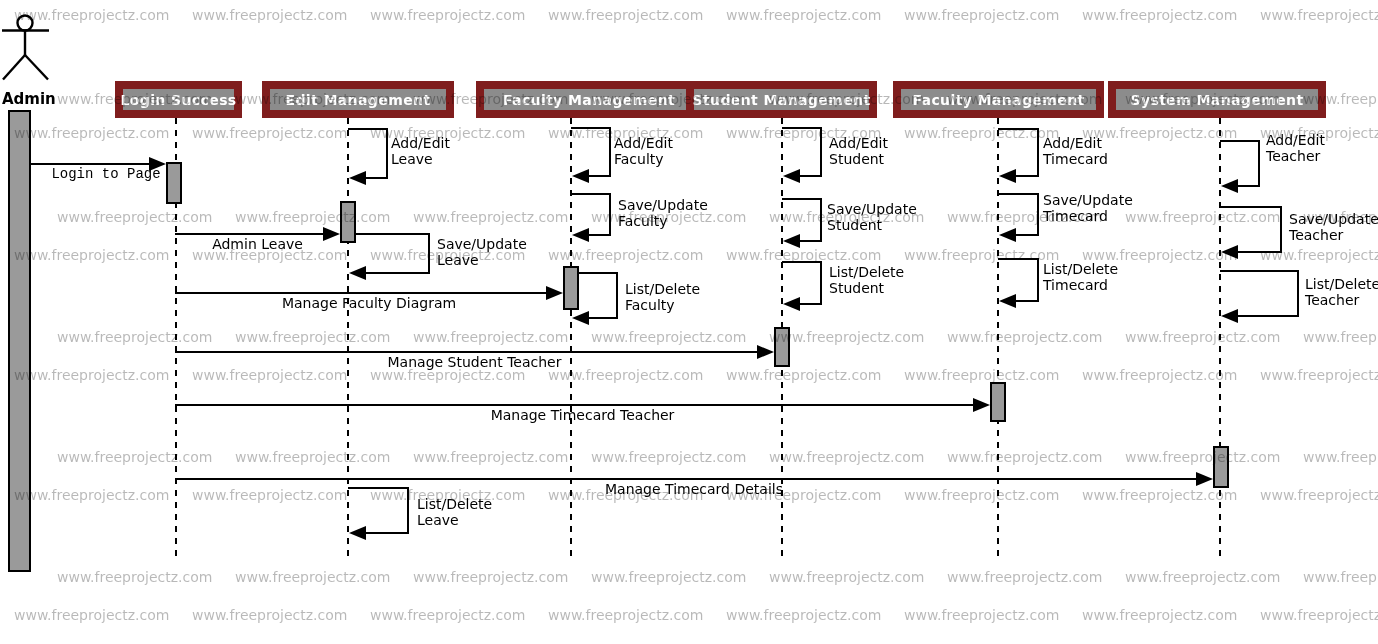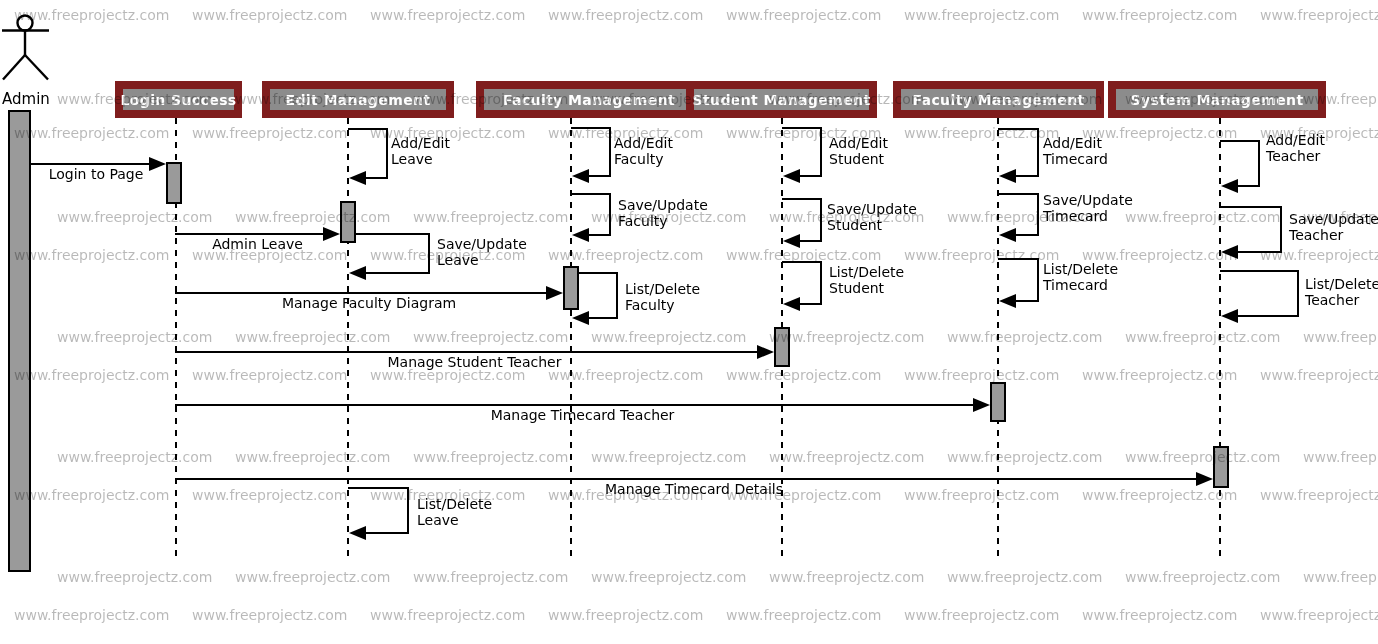--- a/index.html
+++ b/index.html
@@ -44,21 +44,21 @@
   }
   
   .msg-label {
     position:absolute; font-size:14px; white-space:nowrap;
     transform:translateX(-50%); z-index:9;
   }
   .self-label {
     position:absolute; font-size:14px; line-height:16px;
     white-space:pre-line; z-index:9;
   }
-  .actor-label { position:absolute; font-weight:normal; font-size:15px; z-index:9; }
+  .actor-label { position:absolute; font-weight:bold; font-size:15px; z-index:9; }
   
   .title-box {
     position:absolute; box-sizing:border-box; background:#fff;
     border:2px solid #000; display:flex; align-items:center; justify-content:center;
     font-weight:bold; font-size:16px; letter-spacing:0.2px; z-index:6;
   }
   
   .wm {
     position:absolute; font-size:14px; color:var(--wm-color,rgba(0,0,0,0.28));
     white-space:nowrap; z-index:50; pointer-events:none;
@@ -106,21 +106,21 @@
       </div>
       <div class="activation" style="left: 8px; top: 110px; width: 23px; height: 462px;"></div>
       <div class="activation" style="left: 166px; top: 162px; width: 16px; height: 42px;"></div>
       <div class="activation" style="left: 340px; top: 201px; width: 16px; height: 42px;"></div>
       <div class="activation" style="left: 563px; top: 266px; width: 16px; height: 44px;"></div>
       <div class="activation" style="left: 774px; top: 327px; width: 16px; height: 40px;"></div>
       <div class="activation" style="left: 990px; top: 382px; width: 16px; height: 40px;"></div>
       <div class="activation" style="left: 1213px; top: 446px; width: 16px; height: 42px;"></div>
       <div class="hline" style="left: 31px; top: 163px; width: 123px;"></div>
       <div class="arrow-right" style="left: 149px; top: 157px;"></div>
-      <div class="msg-label" style="left: 96px; top: 166px;">Login to Page</div>
+      <div class="msg-label" style="left: 106px; top: 166px; font-family: Liberation Mono, monospace;">Login to Page</div>
       <div class="hline" style="left: 175px; top: 233px; width: 153px;"></div>
       <div class="arrow-right" style="left: 323px; top: 227px;"></div>
       <div class="msg-label" style="left: 257.5px; top: 236px;">Admin Leave</div>
       <div class="hline" style="left: 175px; top: 292px; width: 376px;"></div>
       <div class="arrow-right" style="left: 546px; top: 286px;"></div>
       <div class="msg-label" style="left: 369px; top: 295px;">Manage Faculty Diagram</div>
       <div class="hline" style="left: 175px; top: 351px; width: 587px;"></div>
       <div class="arrow-right" style="left: 757px; top: 345px;"></div>
       <div class="msg-label" style="left: 474.5px; top: 354px;">Manage Student Teacher</div>
       <div class="hline" style="left: 175px; top: 404px; width: 803px;"></div>

